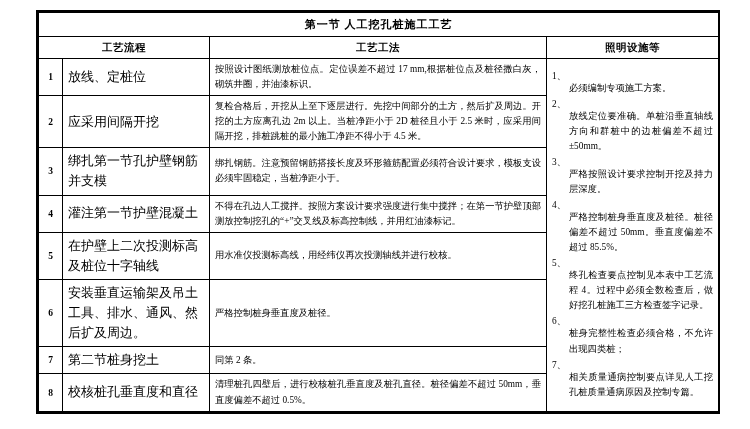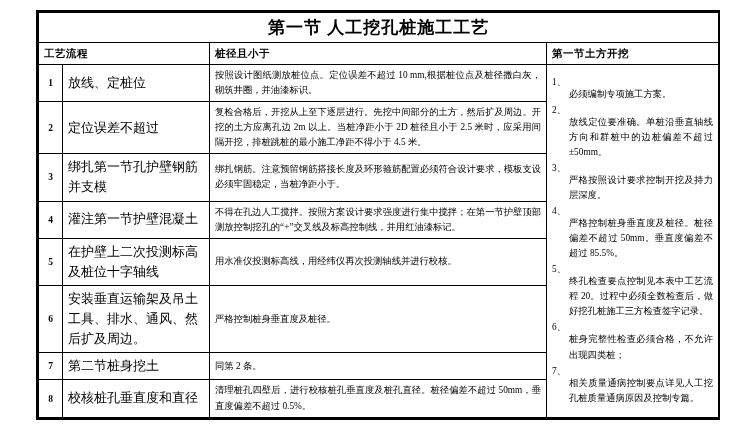--- a/index.html
+++ b/index.html
@@ -44,28 +44,29 @@
     border: 1px solid #000;
     vertical-align: middle;
     padding: 3px 5px;
     box-sizing: border-box;
   }
 
   
   .title-cell {
     text-align: center;
     font-weight: bold;
-    font-size: 17px;
+    font-size: 11px;
     letter-spacing: 1px;
     padding: 6px 4px 7px 4px;
     height: 24px;
   }
 
   
   .hdr-cell {
+    text-align: center;
     font-weight: bold;
     font-size: 10.5px;
     letter-spacing: 0.5px;
     height: 22px;
     padding: 4px 4px;
   }
 
   
   col.c-no      { width: 24px; }
   col.c-flow    { width: 147px; }
@@ -137,65 +138,65 @@
         <col class="c-method">
         <col class="c-quality">
       </colgroup>
       <tbody>
         <tr>
           <td class="title-cell" colspan="4">第一节  人工挖孔桩施工工艺</td>
         </tr>
 
         <tr>
           <td class="hdr-cell" colspan="2">工艺流程</td>
-          <td class="hdr-cell">桩径且小于</td>
-          <td class="hdr-cell">第一节土方开挖</td>
+          <td class="hdr-cell">工艺工法</td>
+          <td class="hdr-cell">照明设施等</td>
         </tr>
 
         <tr>
           <td class="no-cell">1</td>
           <td class="flow-cell">放线、定桩位</td>
-          <td class="method-cell">按照设计图纸测放桩位点。定位误差不超过 10 mm,根据桩位点及桩径撒白灰，砌筑井圈，并油漆标识。</td>
+          <td class="method-cell">按照设计图纸测放桩位点。定位误差不超过 17 mm,根据桩位点及桩径撒白灰，砌筑井圈，并油漆标识。</td>
           <td class="quality-cell" rowspan="8">
             <ol class="q-list">
               <li>
                 <span class="q-num">1、</span>
                 <span class="q-txt">必须编制专项施工方案。</span>
               </li>
               <li>
                 <span class="q-num">2、</span>
                 <span class="q-txt">放线定位要准确。单桩沿垂直轴线方向和群桩中的边桩偏差不超过 ±50mm。</span>
               </li>
               <li>
                 <span class="q-num">3、</span>
                 <span class="q-txt">严格按照设计要求控制开挖及持力层深度。</span>
               </li>
               <li>
                 <span class="q-num">4、</span>
                 <span class="q-txt">严格控制桩身垂直度及桩径。桩径偏差不超过 50mm。垂直度偏差不超过 85.5%。</span>
               </li>
               <li>
                 <span class="q-num">5、</span>
-                <span class="q-txt">终孔检查要点控制见本表中工艺流程 20。过程中必须全数检查后，做好挖孔桩施工三方检查签字记录。</span>
+                <span class="q-txt">终孔检查要点控制见本表中工艺流程 4。过程中必须全数检查后，做好挖孔桩施工三方检查签字记录。</span>
               </li>
               <li>
                 <span class="q-num">6、</span>
                 <span class="q-txt">桩身完整性检查必须合格，不允许出现四类桩；</span>
               </li>
               <li>
                 <span class="q-num">7、</span>
                 <span class="q-txt">相关质量通病控制要点详见人工挖孔桩质量通病原因及控制专篇。</span>
               </li>
             </ol>
           </td>
         </tr>
 
         <tr>
           <td class="no-cell">2</td>
-          <td class="flow-cell">定位误差不超过</td>
+          <td class="flow-cell">应采用间隔开挖</td>
           <td class="method-cell">复检合格后，开挖从上至下逐层进行。先挖中间部分的土方，然后扩及周边。开挖的土方应离孔边 2m 以上。当桩净距小于 2D 桩径且小于 2.5 米时，应采用间隔开挖，排桩跳桩的最小施工净距不得小于 4.5 米。</td>
         </tr>
 
         <tr>
           <td class="no-cell">3</td>
           <td class="flow-cell">绑扎第一节孔护壁钢筋并支模</td>
           <td class="method-cell">绑扎钢筋。注意预留钢筋搭接长度及环形箍筋配置必须符合设计要求，模板支设必须牢固稳定，当桩净距小于。</td>
         </tr>
 
         <tr>

